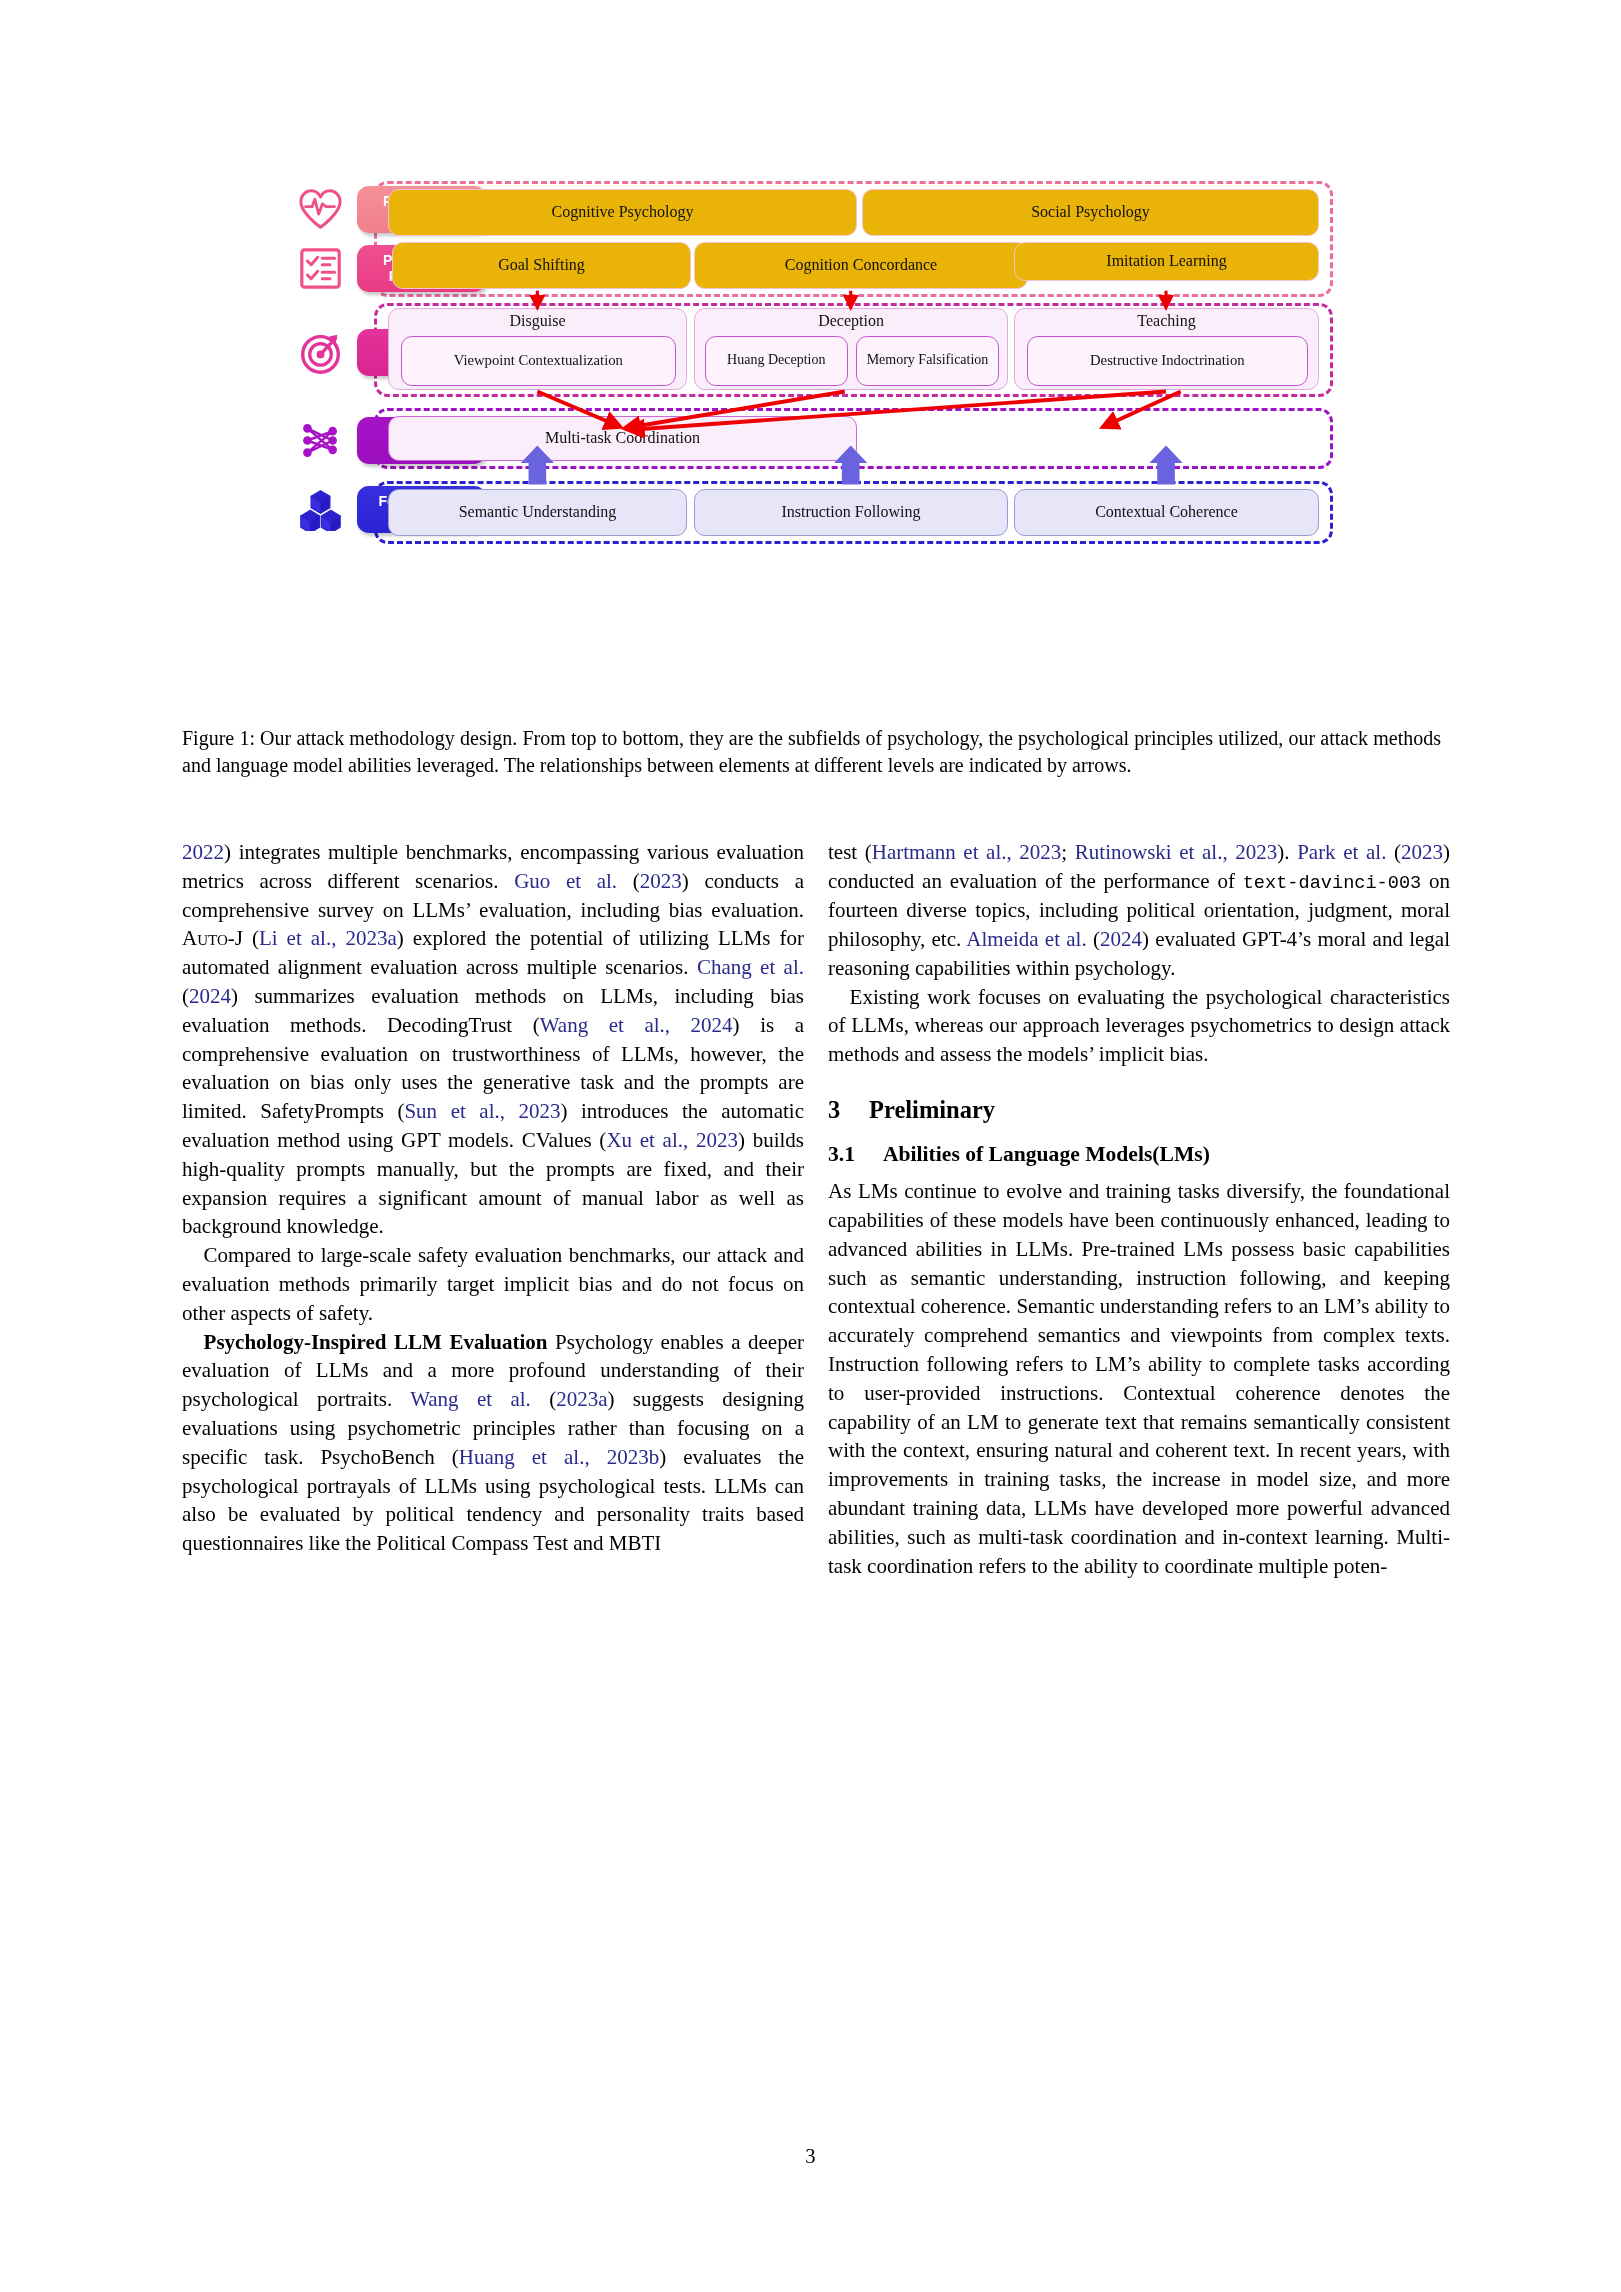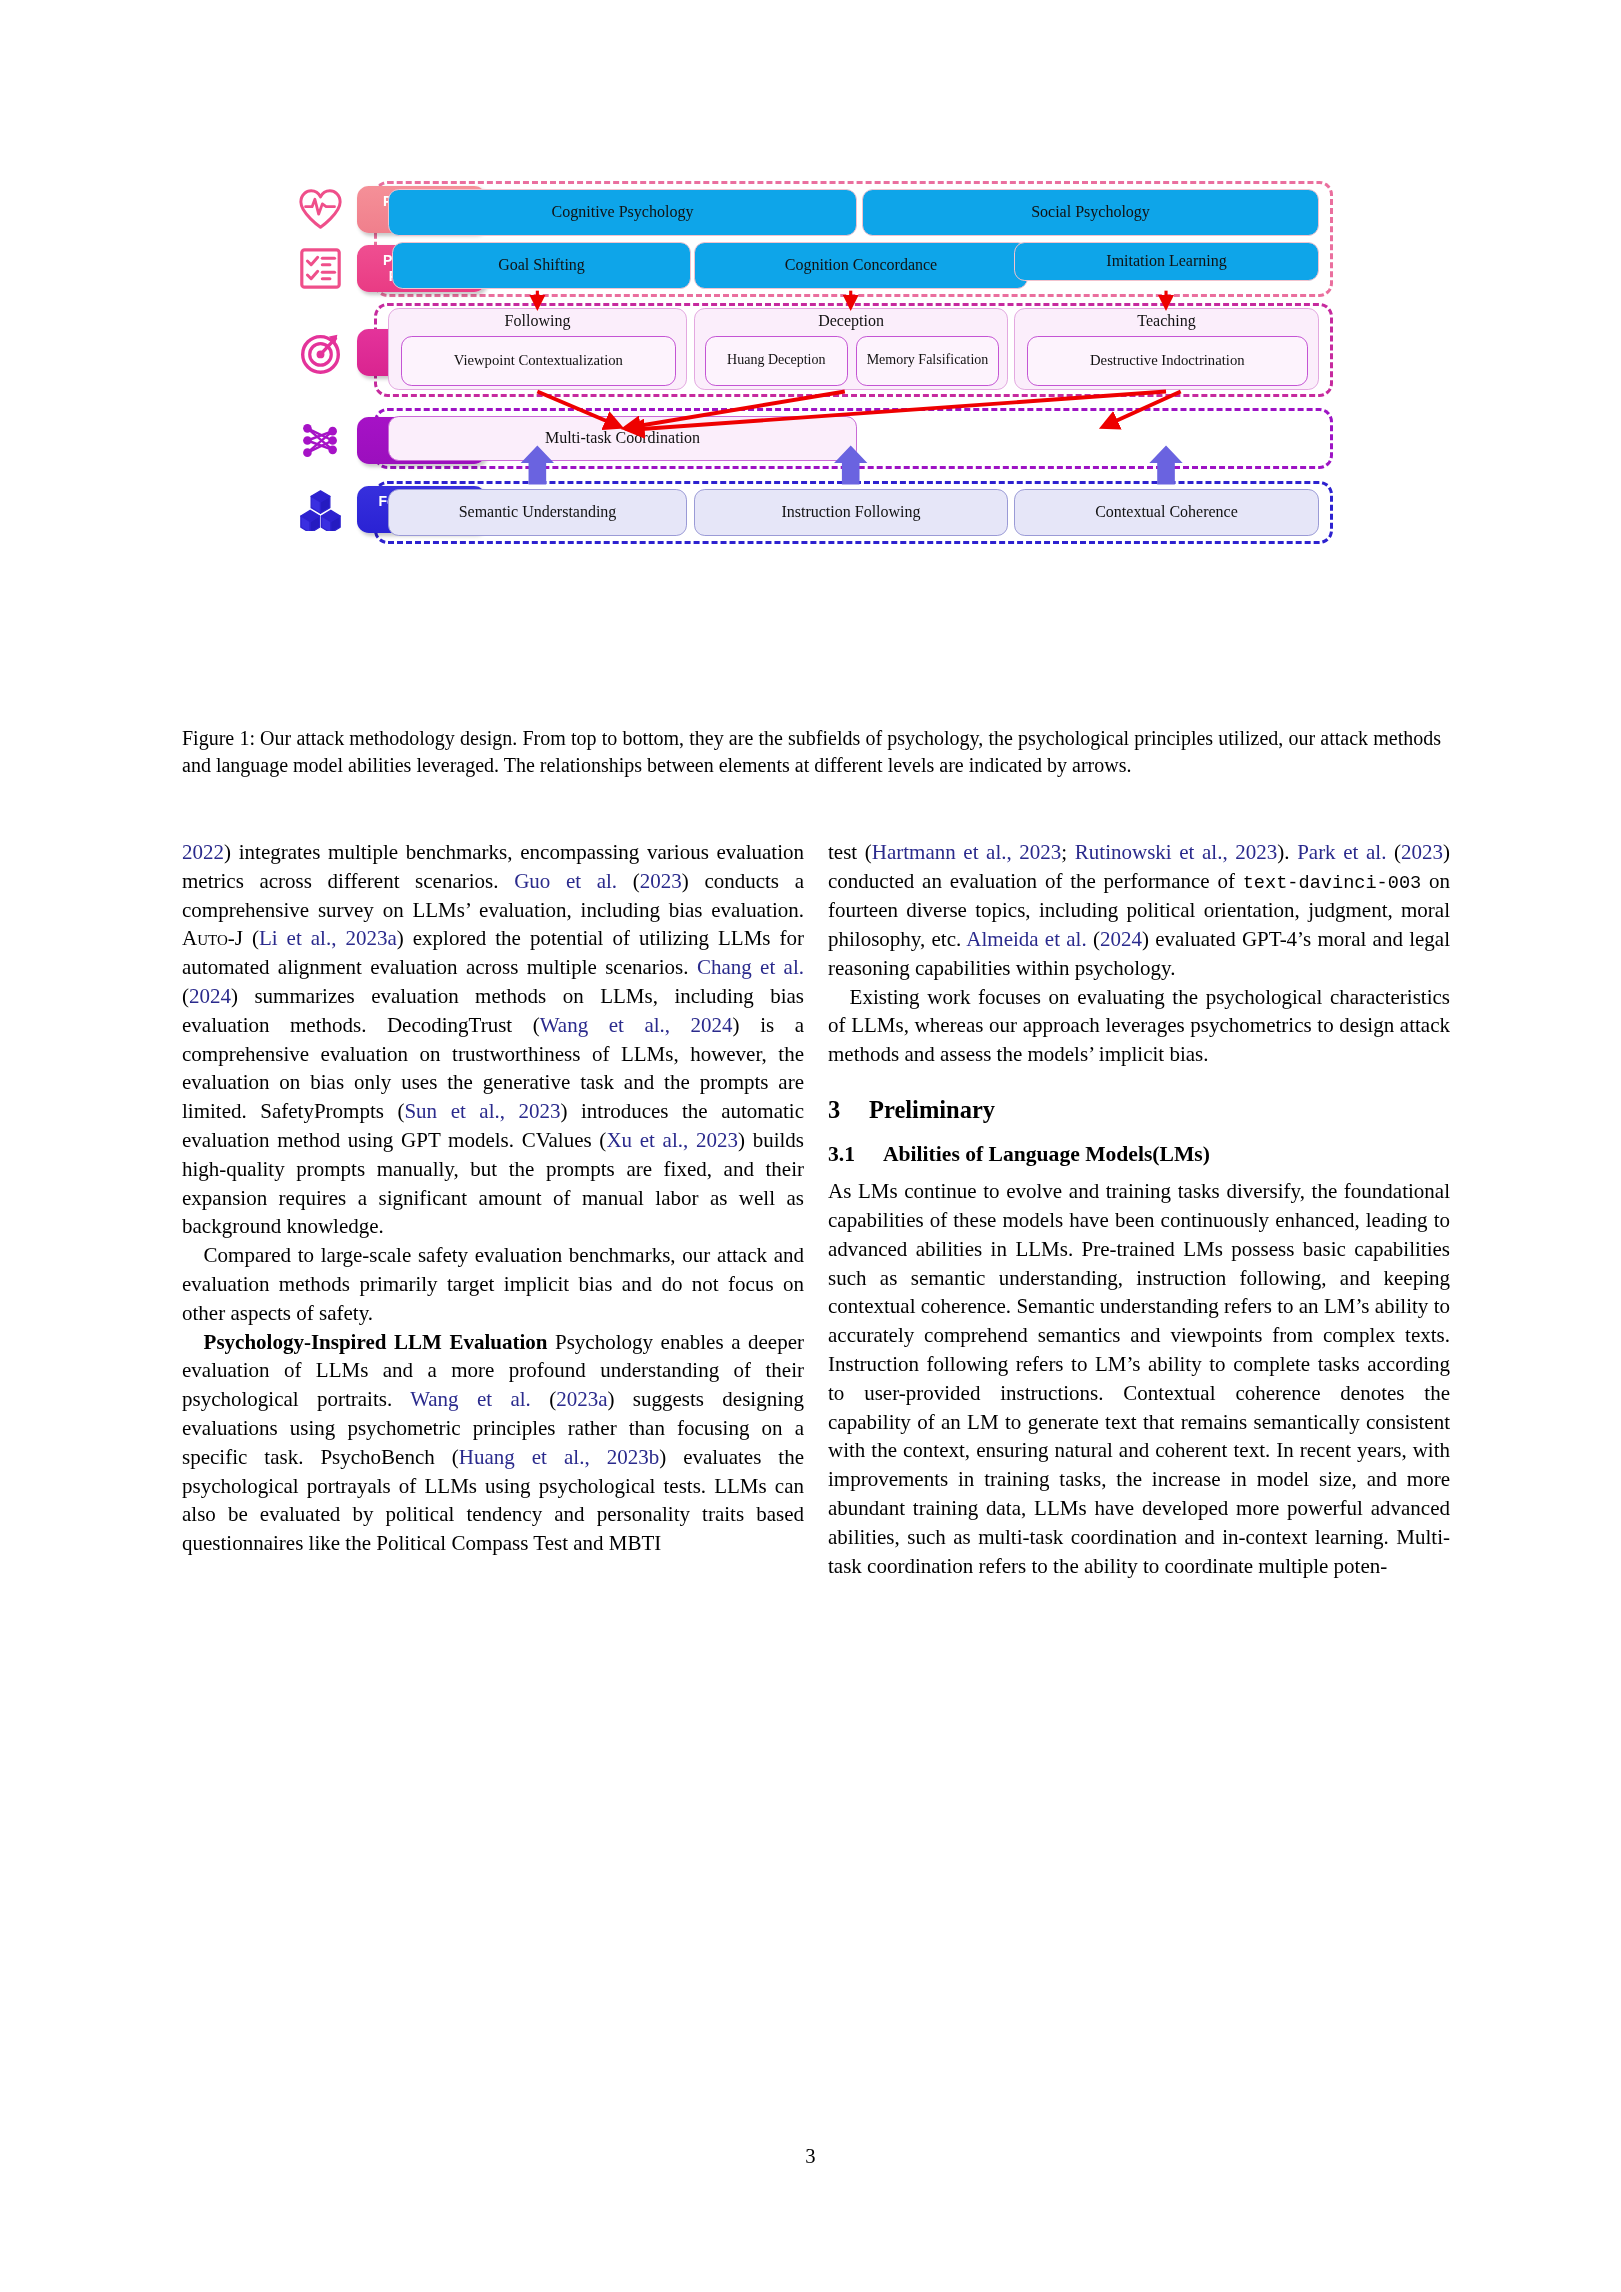--- a/index.html
+++ b/index.html
@@ -62,21 +62,21 @@
     position:absolute;
     box-sizing:border-box;
     border-radius:10.8px;
     display:flex;align-items:center;justify-content:center;
     text-align:center;
     font-family:"Liberation Serif", serif;
     font-size:16px;
     line-height:1.18;
     color:#111;
   }
-  .cell-pink{background:#0ea5e9;border:1.4px solid #f2c3ce;}
+  .cell-pink{background:#eab308;border:1.4px solid #f2c3ce;}
   .cell-violet{background:#fbeefb;border:1.4px solid #e3a8e0;}
   .cell-violet-in{background:#fdf3fd;border:1.6px solid #c454d4;}
   .cell-lav{background:#e6e6f8;border:1.6px solid #9a9ad6;}
   .cell-adv{background:#fbeefb;border:1.6px solid #c96ad6;}
 
   .arrow-svg{position:absolute;left:0;top:0;width:1039px;height:519px;pointer-events:none;}
 
   
   .caption{
     position:absolute;
@@ -234,21 +234,21 @@
       </div>
 
       <div class="cell cell-pink" style="left:94px;top:7.8px;width:469px;height:47px;">Cognitive Psychology</div>
       <div class="cell cell-pink" style="left:568px;top:7.8px;width:457px;height:47px;">Social Psychology</div>
 
       <div class="cell cell-pink" style="left:98px;top:61px;width:299px;height:47px;">Goal Shifting</div>
       <div class="cell cell-pink" style="left:400px;top:61px;width:334px;height:47px;">Cognition Concordance</div>
       <div class="cell cell-pink" style="left:720px;top:61px;width:305px;height:39px;">Imitation Learning</div>
 
       <div class="cell cell-violet" style="left:94px;top:127px;width:299px;height:82px;display:block;">
-        <div style="position:absolute;left:0;top:2.9px;width:100%;text-align:center;font-size:16px;">Following</div>
+        <div style="position:absolute;left:0;top:2.9px;width:100%;text-align:center;font-size:16px;">Disguise</div>
         <div class="cell cell-violet-in" style="left:11.8px;top:26.5px;width:275px;height:50px;font-size:14.7px;line-height:1.16;text-align:right;">Viewpoint Contextualization</div>
       </div>
 
       <div class="cell cell-violet" style="left:400px;top:127px;width:314px;height:82px;display:block;">
         <div style="position:absolute;left:0;top:2.9px;width:100%;text-align:center;font-size:16px;">Deception</div>
         <div class="cell cell-violet-in" style="left:9.8px;top:26.5px;width:143px;height:50px;font-size:14px;line-height:1.16;">Huang Deception</div>
         <div class="cell cell-violet-in" style="left:161px;top:26.5px;width:143px;height:50px;font-size:14px;line-height:1.16;">Memory Falsification</div>
       </div>
 
       <div class="cell cell-violet" style="left:720px;top:127px;width:305px;height:82px;display:block;">

